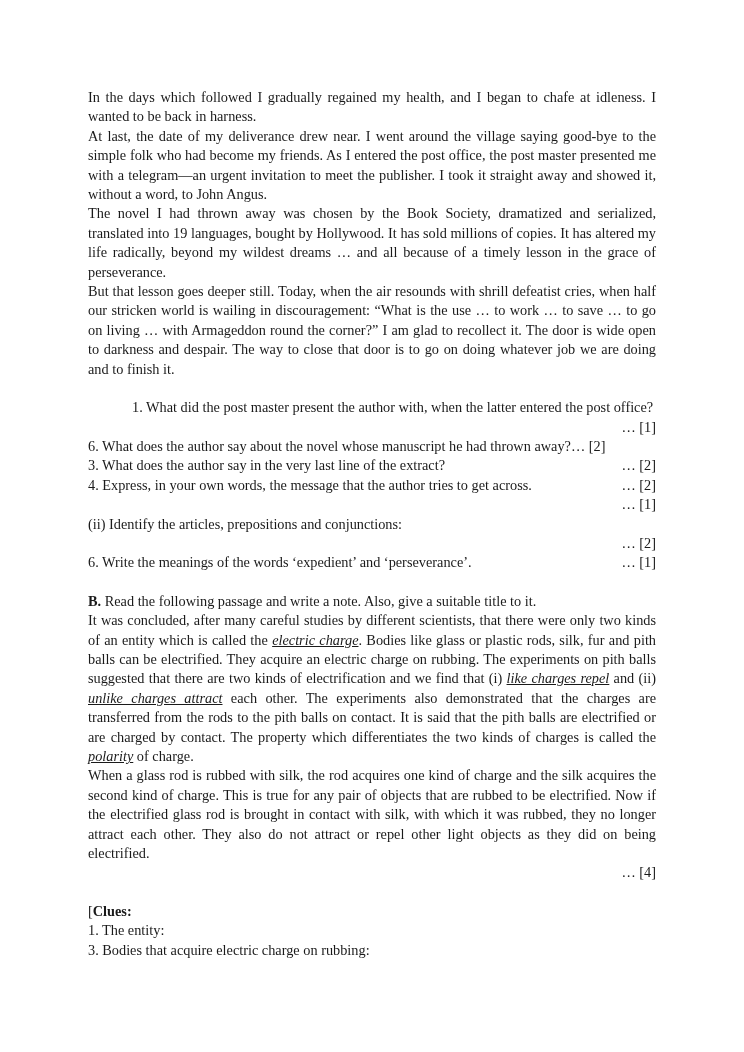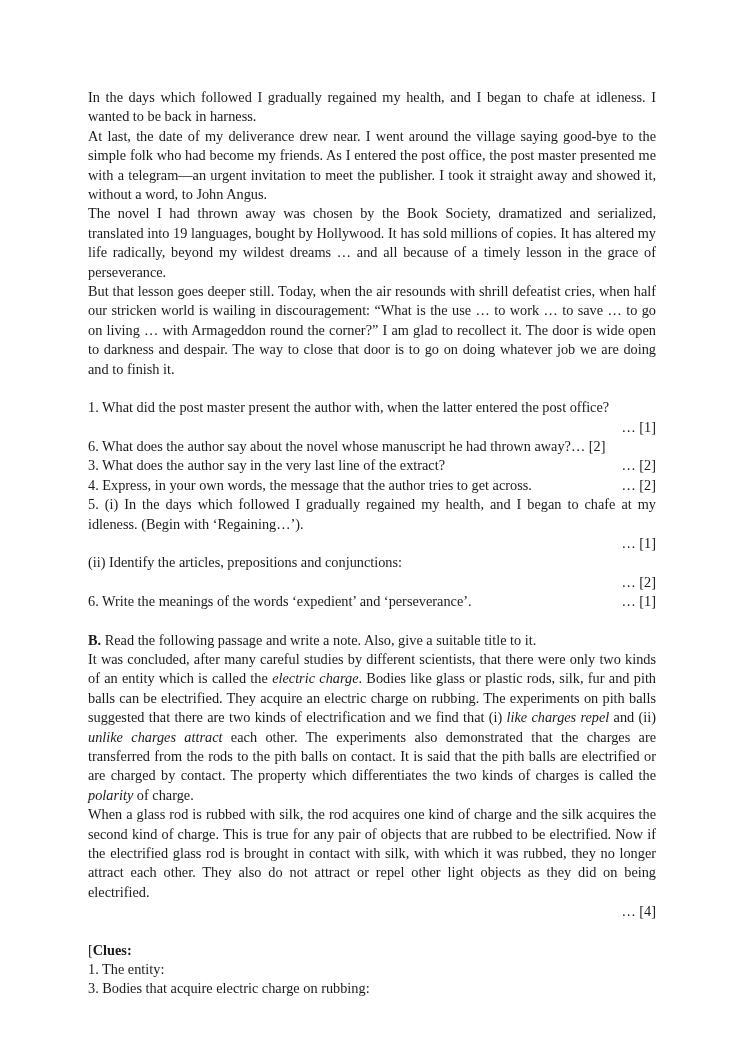--- a/index.html
+++ b/index.html
@@ -48,39 +48,41 @@
   
   .qrow {
     position: relative;
     font-size: 14.3px;
     line-height: 19.4px;
   }
   .qrow .qtext {
     display: block;
     text-align: justify;
     text-align-last: left;
+    margin-left: 44px;
   }
   .marks {
     float: right;
     white-space: nowrap;
     padding-left: 10px;
   }
   .marks-line {
     text-align: right;
     font-size: 14.3px;
     line-height: 19.4px;
   }
   .inline-marks {
     white-space: nowrap;
   }
   b, .bold {
     font-weight: bold;
   }
   i, .ital {
     font-style: italic;
+    text-decoration: underline;
   }
   .clue {
     font-size: 14.3px;
     line-height: 19.4px;
   }
   .passage-b {
     text-align: justify;
     text-align-last: left;
     font-size: 14.3px;
     line-height: 19.4px;
@@ -112,21 +114,20 @@
       <span class="marks">… [2]</span>
       <span>3. What does the author say in the very last line of the extract?</span>
     </div>
 
     <div class="qrow">
       <span class="marks">… [2]</span>
       <span>4. Express, in your own words, the message that the author tries to get across.</span>
     </div>
 
     <div class="qrow">
-      <p class="para last-line-left" style="margin:0">5. (i) In the days which followed I gradually regained my health, and I began to chafe at my idleness. (Begin with ‘Regaining…’).</p>
       <div class="marks-line">… [1]</div>
     </div>
 
     <div class="qrow">
       <span>(ii) Identify the articles, prepositions and conjunctions:</span>
     </div>
     <div class="qrow">
       <div class="marks-line">… [2]</div>
     </div>
 

